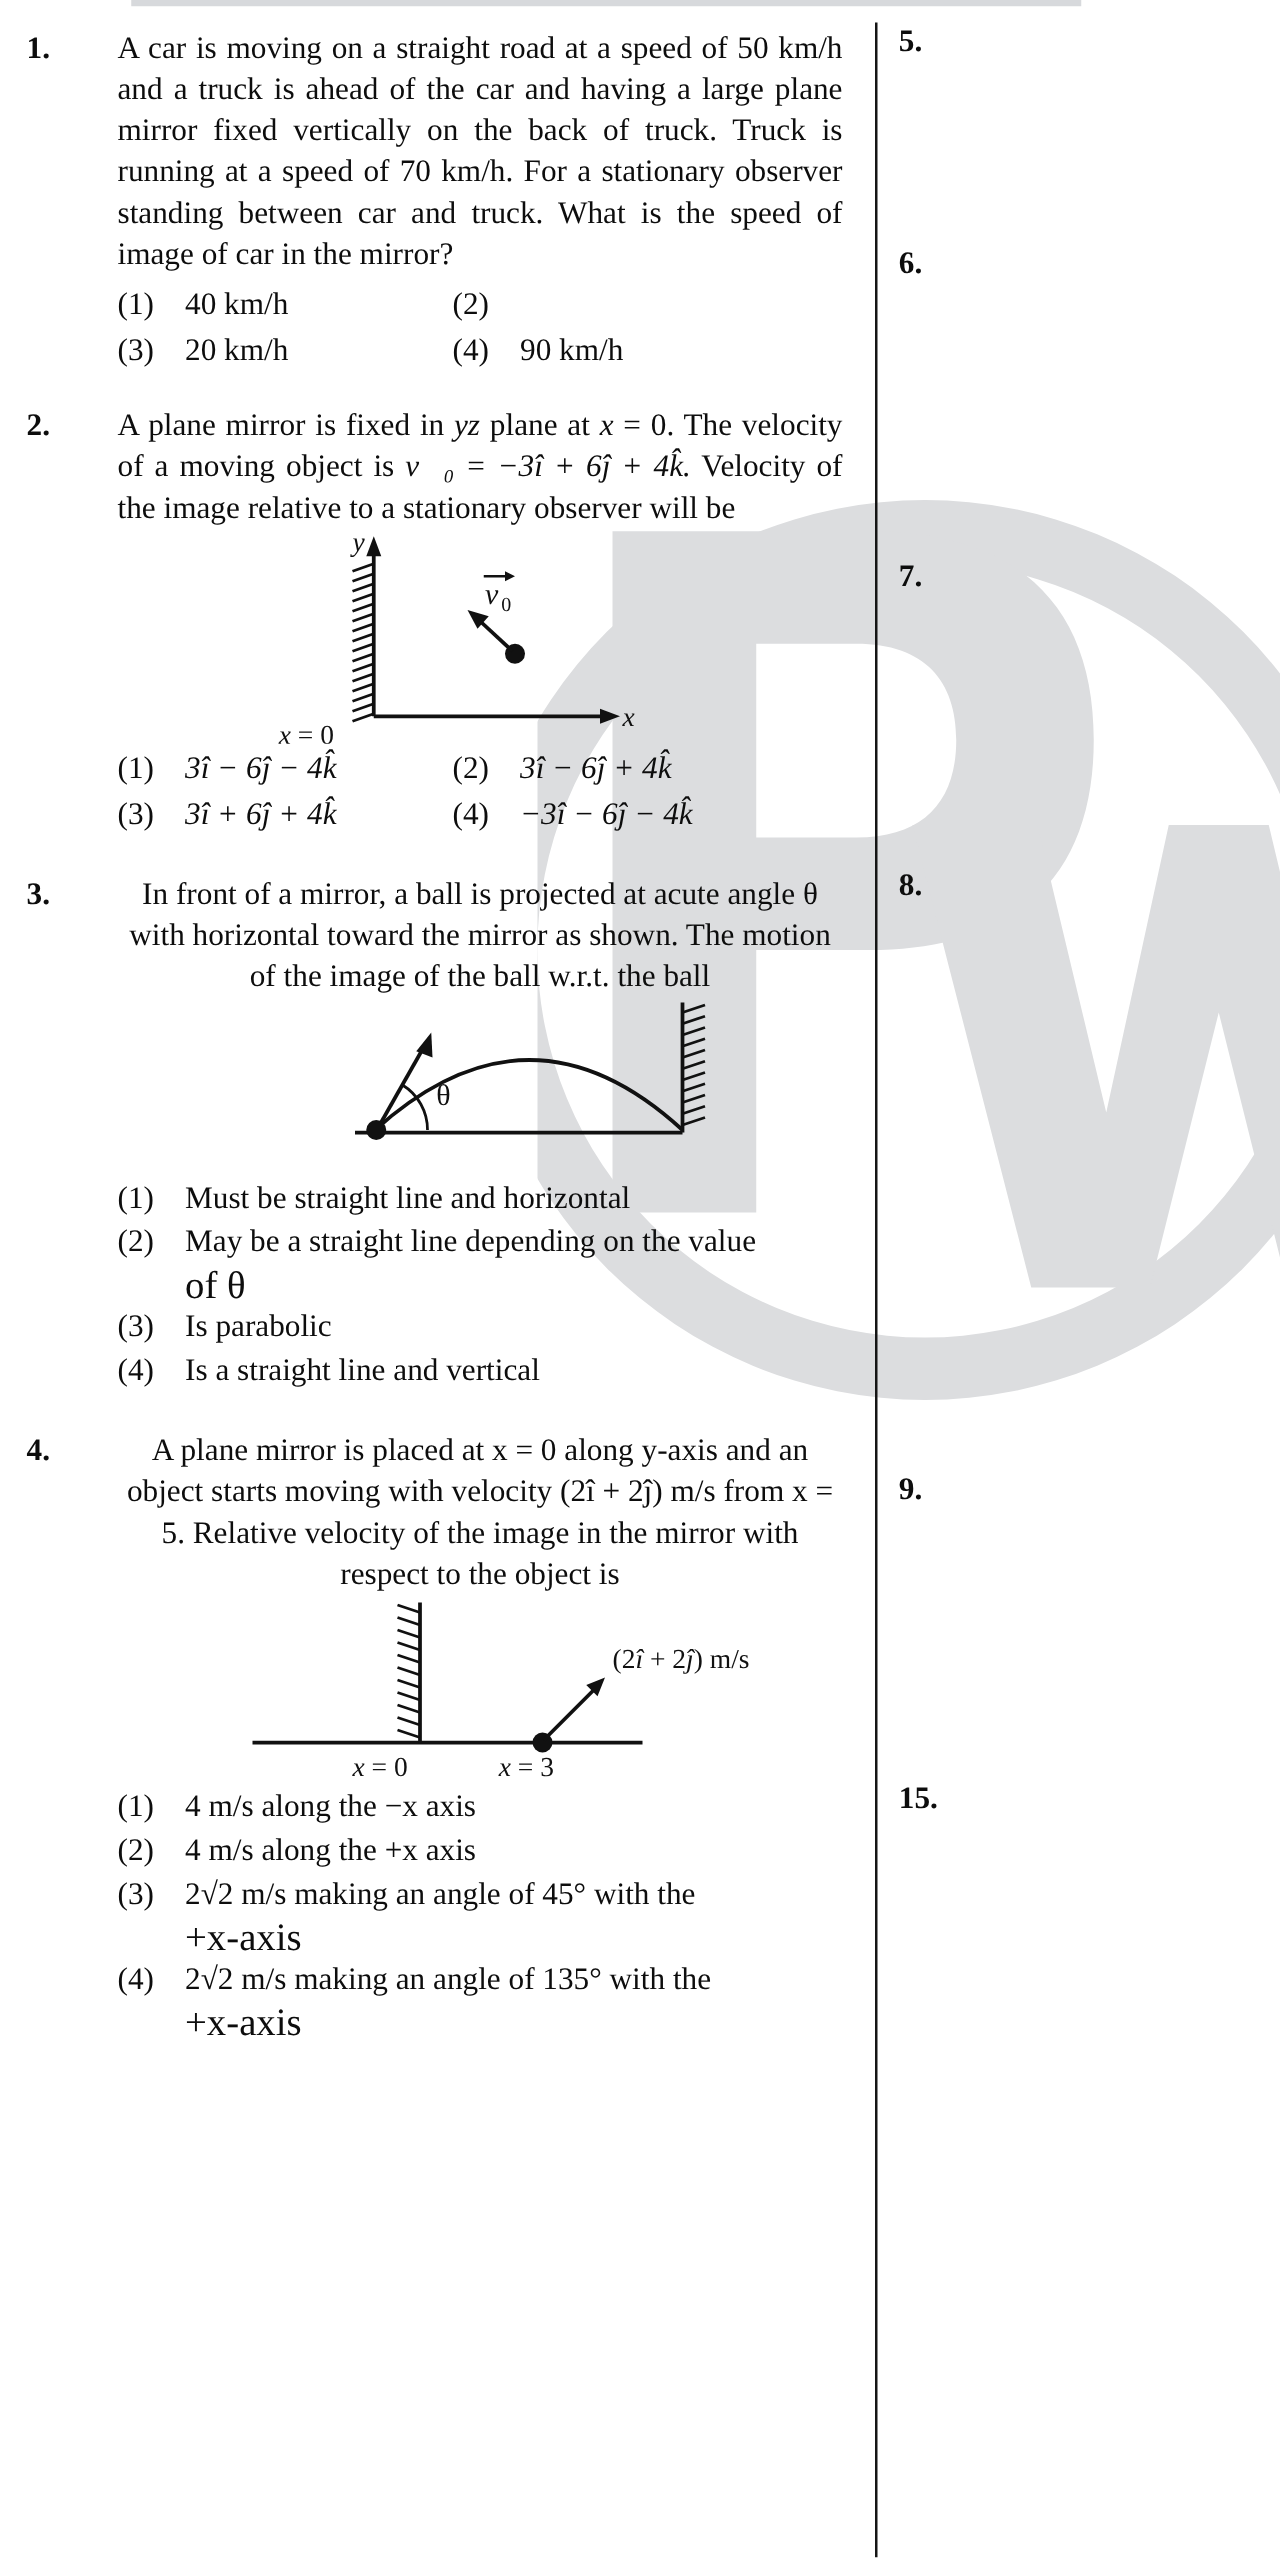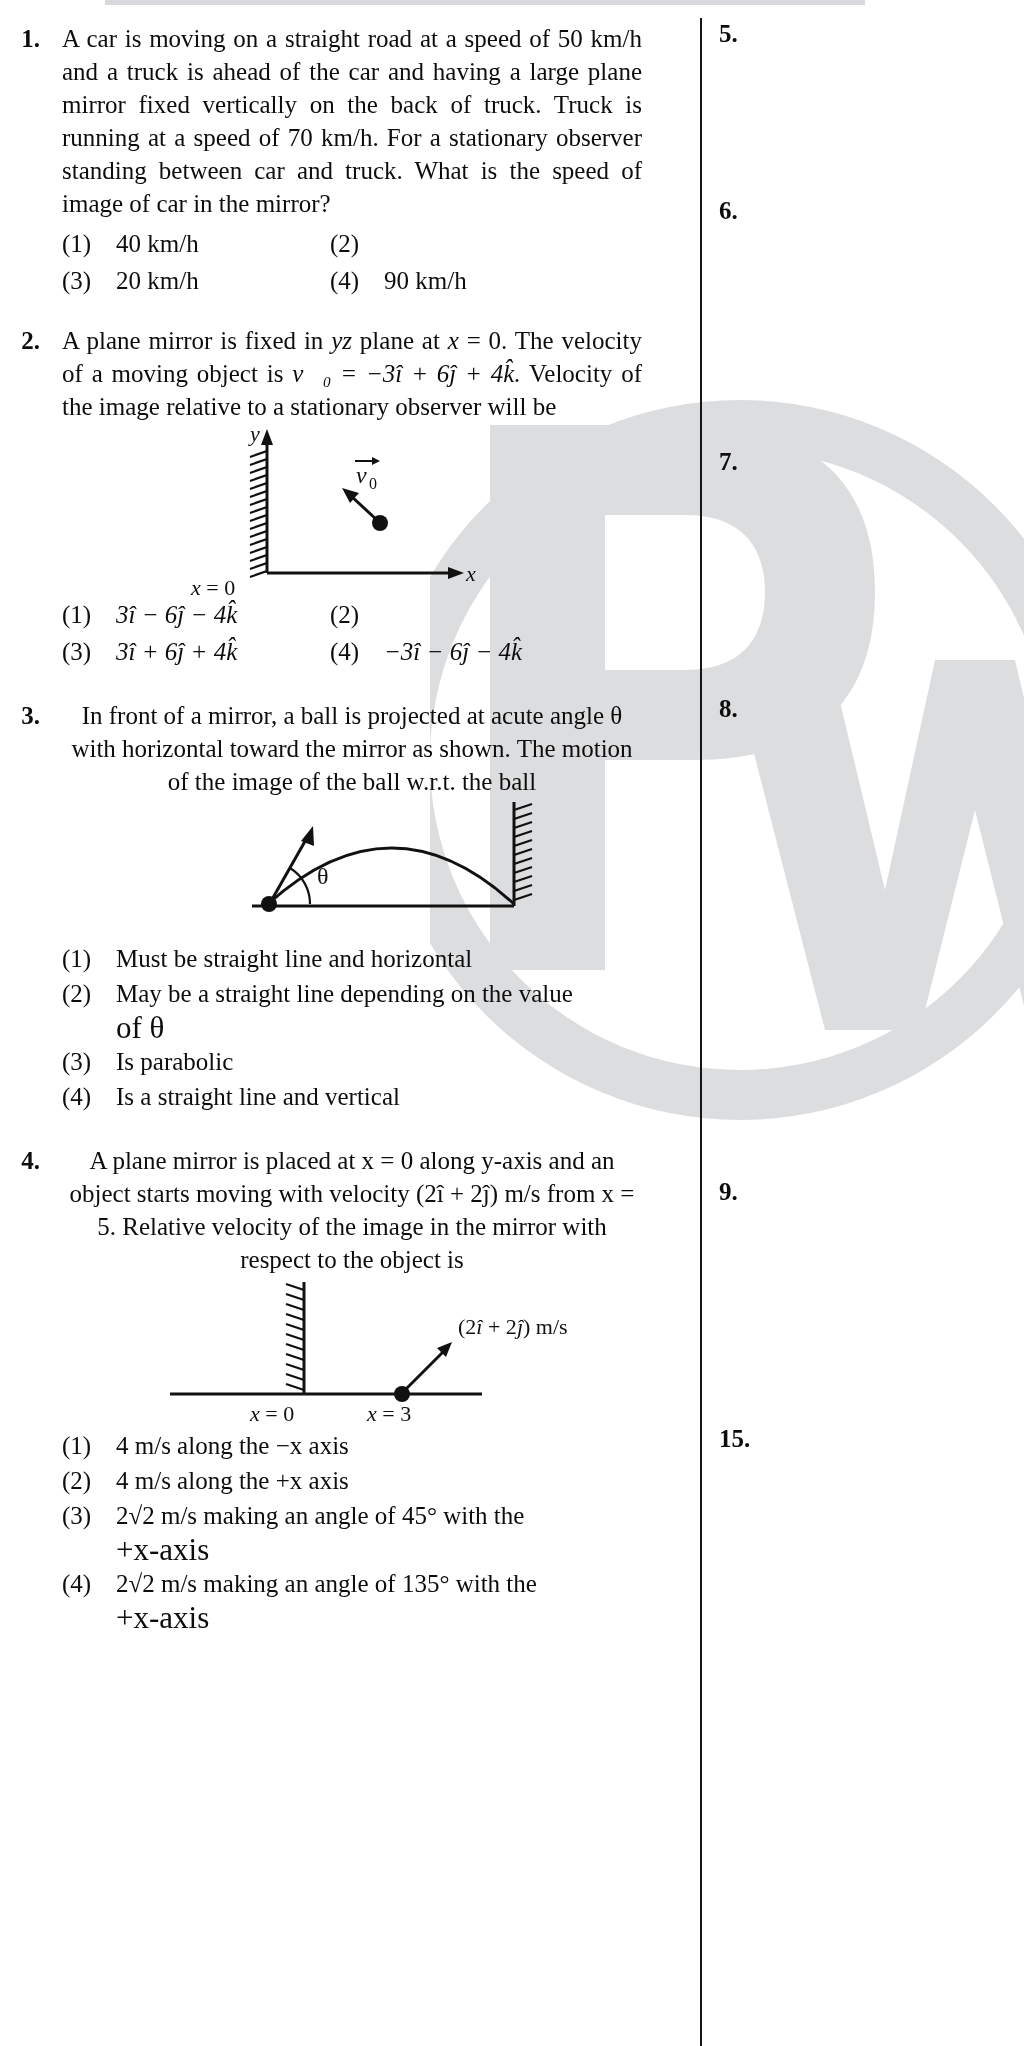--- a/index.html
+++ b/index.html
@@ -76,20 +76,21 @@
     min-width: 62px;
     text-align: right;
     padding-right: 22px;
     font-weight: bold;
     font-size: 25px;
     line-height: 33px;
     box-sizing: border-box;
   }
   .q-body {
     width: 580px;
+    margin-left: 32px;
   }
   .q-stem {
     font-size: 25px;
     line-height: 33px;
     text-align: justify;
     text-justify: inter-word;
   }
   .q-stem.nojust { text-align: center; }
 
   .opts {
@@ -235,20 +236,21 @@
           </svg>
         </div>
 
         <div class="opts grid2" style="margin-top:2px;">
           <div class="opt">
             <span class="opt-key">(1)</span>
             <span class="opt-text mv" style="font-style:italic">3î − 6ĵ − 4k̂</span>
           </div>
           <div class="opt">
             <span class="opt-key">(2)</span>
+            <span class="opt-text mv" style="font-style:italic">3î − 6ĵ + 4k̂</span>
           </div>
           <div class="opt">
             <span class="opt-key">(3)</span>
             <span class="opt-text mv" style="font-style:italic">3î + 6ĵ + 4k̂</span>
           </div>
           <div class="opt">
             <span class="opt-key">(4)</span>
             <span class="opt-text mv" style="font-style:italic">−3î − 6ĵ − 4k̂</span>
           </div>
         </div>

